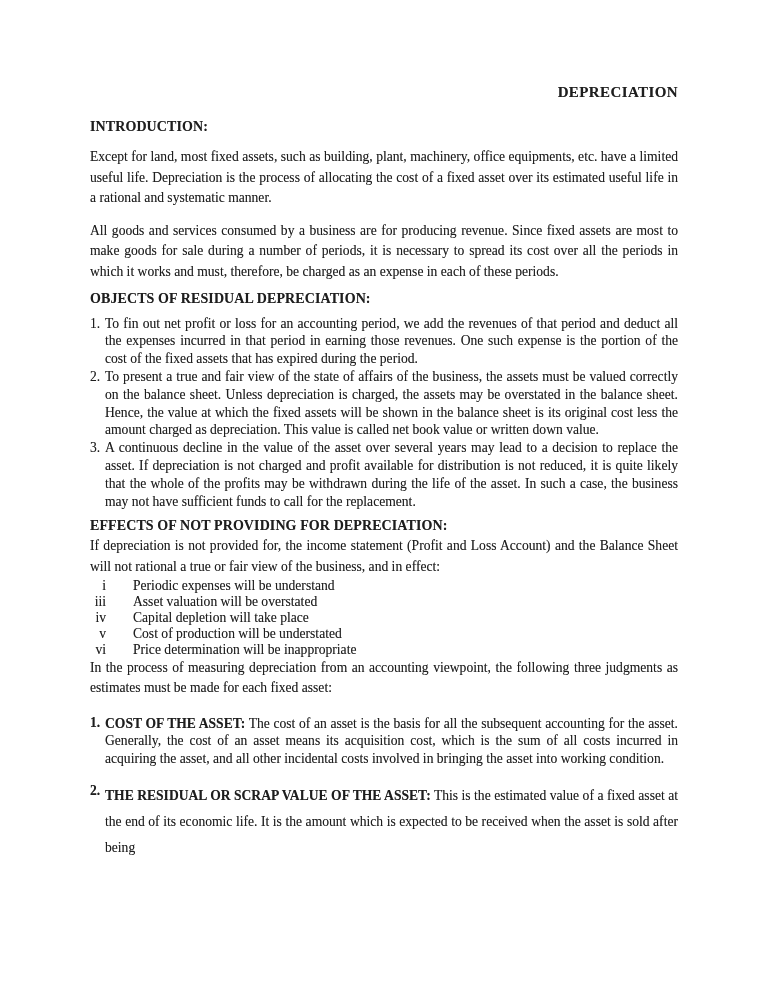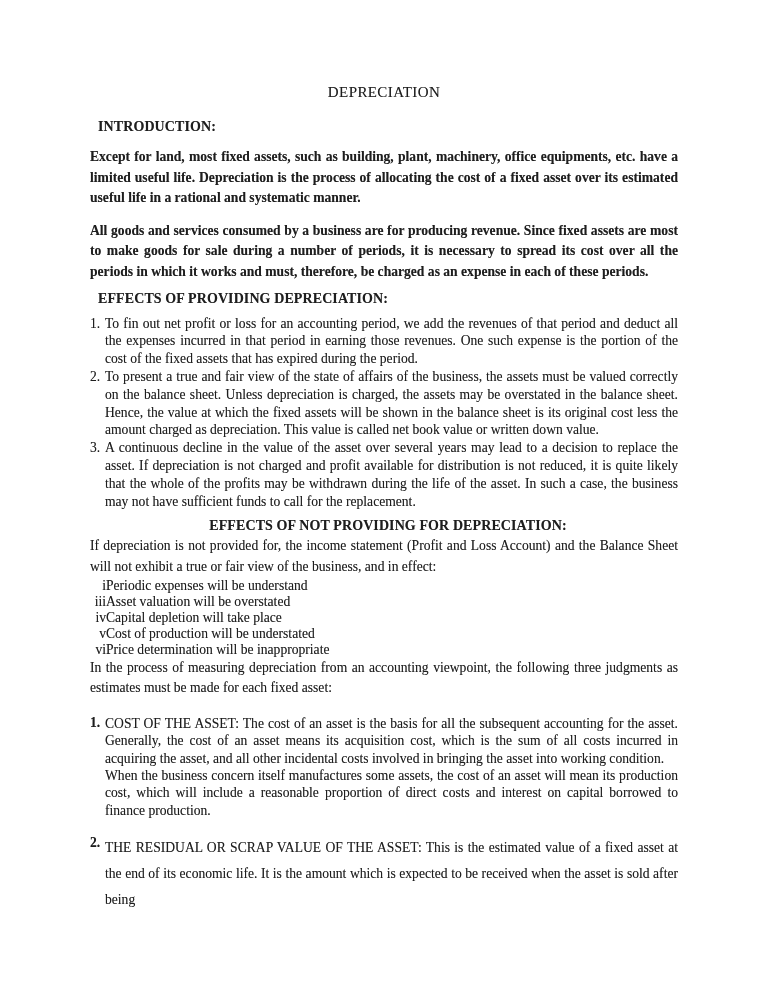--- a/index.html
+++ b/index.html
@@ -14,93 +14,92 @@
     background: #ffffff;
     box-sizing: border-box;
     padding: 84px 87px 0 90px;
     font-family: "Liberation Serif", "DejaVu Serif", serif;
     font-size: 13.6px;
     color: #1e1e1e;
     text-shadow: 0 0 0.4px rgba(20,20,20,0.4);
     overflow: hidden;
   }
   .doc-title {
-    text-align: center;
-    font-weight: normal;
+    text-align: right;
+    font-weight: bold;
     font-size: 15px;
     letter-spacing: 0.4px;
     margin: 0 0 18px 0;
   }
   h2.sec-heading {
     font-size: 14px;
     font-weight: bold;
-    margin: 0 0 8px 8px;
+    margin: 0 0 8px 0;
     letter-spacing: 0.1px;
   }
   p.body-para {
     margin: 12px 0 8px 0;
     text-align: justify;
     line-height: 20.6px;
-    font-weight: bold;
   }
 
   
   .obj-list { margin: 0 0 8px 0; }
   .obj-row { display: flex; line-height: 17.8px; }
   .obj-num { flex: 0 0 15px; }
   .obj-text { flex: 1; text-align: justify; }
 
   
-  .effects-heading { margin-bottom: 2px !important; text-align: center; }
+  .effects-heading { margin-bottom: 2px !important; }
   .effects-intro { margin: 0; text-align: justify; line-height: 20.6px; }
   .roman-list { margin: 0; }
   .roman-row { display: flex; line-height: 16px; }
   .roman-num { flex: 0 0 16px; text-align: right; }
-  .roman-text { }
+  .roman-text { padding-left: 27px; }
   .effects-closing { margin: 0 0 16px 0; text-align: justify; line-height: 20.6px; }
 
   
   .j-item { display: flex; margin: 0 0 16px 0; }
   .j-num { flex: 0 0 15px; font-weight: bold; }
   .j-body { flex: 1; }
   .j-para { margin: 0; text-align: justify; line-height: 17.4px; }
   .j-para-2 { margin: 0; text-align: justify; line-height: 17.4px; }
   .j-item-last .j-para { line-height: 26px; }
-  .j-title { font-weight: normal; }
+  .j-title { font-weight: bold; }
 </style>
 </head>
 <body>
 
 <div class="page">
 
   <div class="doc-title">DEPRECIATION</div>
 
   <h2 class="sec-heading">INTRODUCTION:</h2>
   <p class="body-para">Except for land, most fixed assets, such as building, plant, machinery, office equipments, etc. have a limited useful life. Depreciation is the process of allocating the cost of a fixed asset over its estimated useful life in a rational and systematic manner.</p>
 
   <p class="body-para">All goods and services consumed by a business are for producing revenue. Since fixed assets are most to make goods for sale during a number of periods, it is necessary to spread its cost over all the periods in which it works and must, therefore, be charged as an expense in each of these periods.</p>
 
-  <h2 class="sec-heading">EFFECTS OF PROVIDING DEPRECIATION:</h2>
+  <h2 class="sec-heading">OBJECTS OF RESIDUAL DEPRECIATION:</h2>
   <div class="obj-list">
     <div class="obj-row">
       <span class="obj-num">1.</span>
       <div class="obj-text">To fin out net profit or loss for an accounting period, we add the revenues of that period and deduct all the expenses incurred in that period in earning those revenues. One such expense is the portion of the cost of the fixed assets that has expired during the period.</div>
     </div>
     <div class="obj-row">
       <span class="obj-num">2.</span>
       <div class="obj-text">To present a true and fair view of the state of affairs of the business, the assets must be valued correctly on the balance sheet. Unless depreciation is charged, the assets may be overstated in the balance sheet. Hence, the value at which the fixed assets will be shown in the balance sheet is its original cost less the amount charged as depreciation. This value is called net book value or written down value.</div>
     </div>
     <div class="obj-row">
       <span class="obj-num">3.</span>
       <div class="obj-text">A continuous decline in the value of the asset over several years may lead to a decision to replace the asset. If depreciation is not charged and profit available for distribution is not reduced, it is quite likely that the whole of the profits may be withdrawn during the life of the asset. In such a case, the business may not have sufficient funds to call for the replacement.</div>
     </div>
   </div>
 
   <h2 class="sec-heading effects-heading">EFFECTS OF NOT PROVIDING FOR DEPRECIATION:</h2>
-  <p class="effects-intro">If depreciation is not provided for, the income statement (Profit and Loss Account) and the Balance Sheet will not exhibit a true or fair view of the business, and in effect:</p>
+  <p class="effects-intro">If depreciation is not provided for, the income statement (Profit and Loss Account) and the Balance Sheet will not rational a true or fair view of the business, and in effect:</p>
   <div class="roman-list">
     <div class="roman-row">
       <span class="roman-num">i</span>
       <span class="roman-text">Periodic expenses will be understand</span>
     </div>
     <div class="roman-row">
       <span class="roman-num">iii</span>
       <span class="roman-text">Asset valuation will be overstated</span>
     </div>
     <div class="roman-row">
@@ -115,21 +114,20 @@
       <span class="roman-num">vi</span>
       <span class="roman-text">Price determination will be inappropriate</span>
     </div>
   </div>
   <p class="effects-closing">In the process of measuring depreciation from an accounting viewpoint, the following three judgments as estimates must be made for each fixed asset:</p>
 
   <div class="j-item">
     <span class="j-num">1.</span>
     <div class="j-body">
       <p class="j-para"><span class="j-title">COST OF THE ASSET:</span> <span>The cost of an asset is the basis for all the subsequent accounting for the asset. Generally, the cost of an asset means its acquisition cost, which is the sum of all costs incurred in acquiring the asset, and all other incidental costs involved in bringing the asset into working condition.</span></p>
-      <p class="j-para-2">When the business concern itself manufactures some assets, the cost of an asset will mean its production cost, which will include a reasonable proportion of direct costs and interest on capital borrowed to finance production.</p>
     </div>
   </div>
 
   <div class="j-item j-item-last">
     <span class="j-num">2.</span>
     <div class="j-body">
       <p class="j-para"><span class="j-title">THE RESIDUAL OR SCRAP VALUE OF THE ASSET:</span> <span>This is the estimated value of a fixed asset at the end of its economic life. It is the amount which is expected to be received when the asset is sold after being</span></p>
     </div>
   </div>
 

